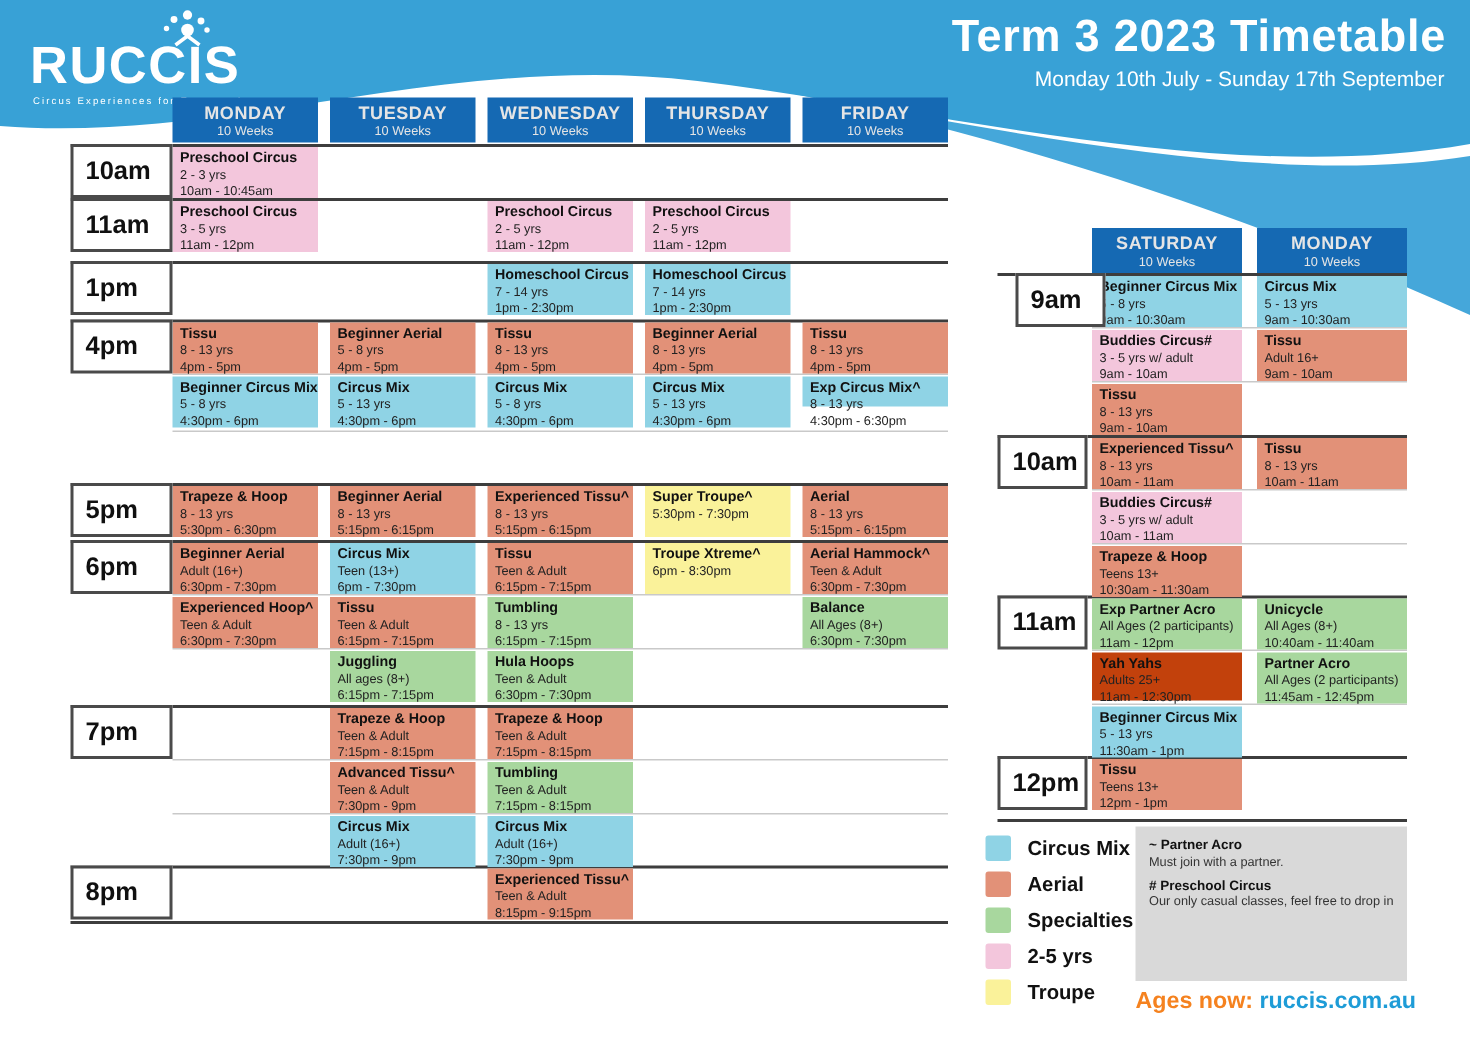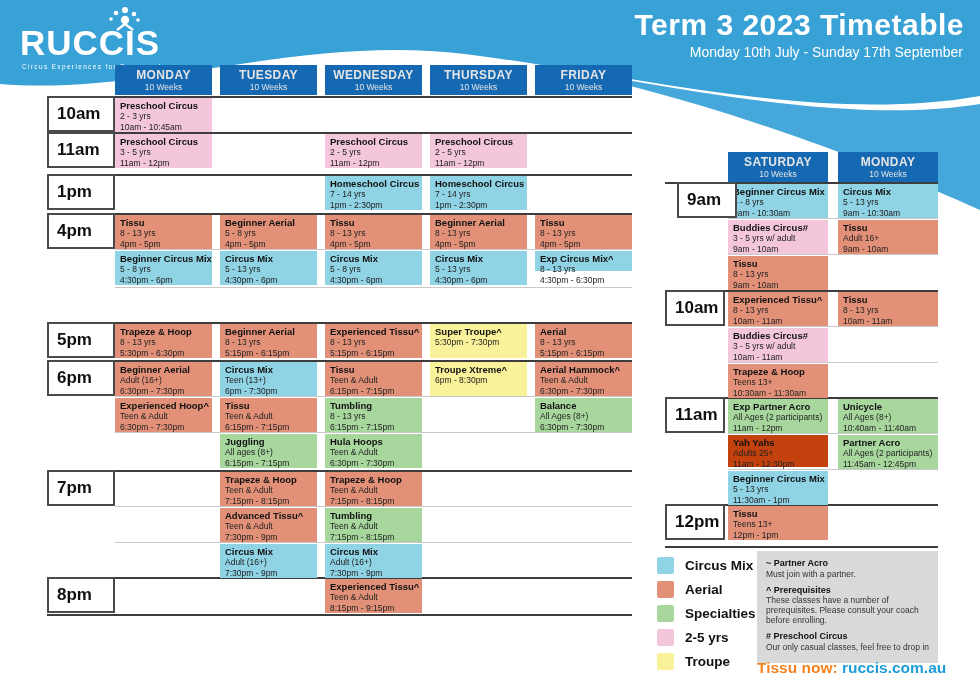--- a/index.html
+++ b/index.html
@@ -418,28 +418,24 @@
         <div class="lb">Troupe</div>
       </div>
     </div>
 
   <div class="notes-box" id="notes-box">
       <div class="note">
         <div class="nt">~ Partner Acro</div>
         <div class="nb">Must join with a partner.</div>
       </div>
       <div class="note">
-        <div class="nt">^ Prerequisites</div>
-        <div class="nb">These classes have a number of prerequisites. Please consult your coach before enrolling.</div>
-      </div>
-      <div class="note">
         <div class="nt"># Preschool Circus</div>
         <div class="nb">Our only casual classes, feel free to drop in</div>
       </div>
     </div>
 
   <div class="enrol">
-    <span class="pfx">Tissu now:</span>
+    <span class="pfx">Ages now:</span>
     <span> </span>
     <span class="url">ruccis.com.au</span>
   </div>
 
 </div>
 
 </body></html>

